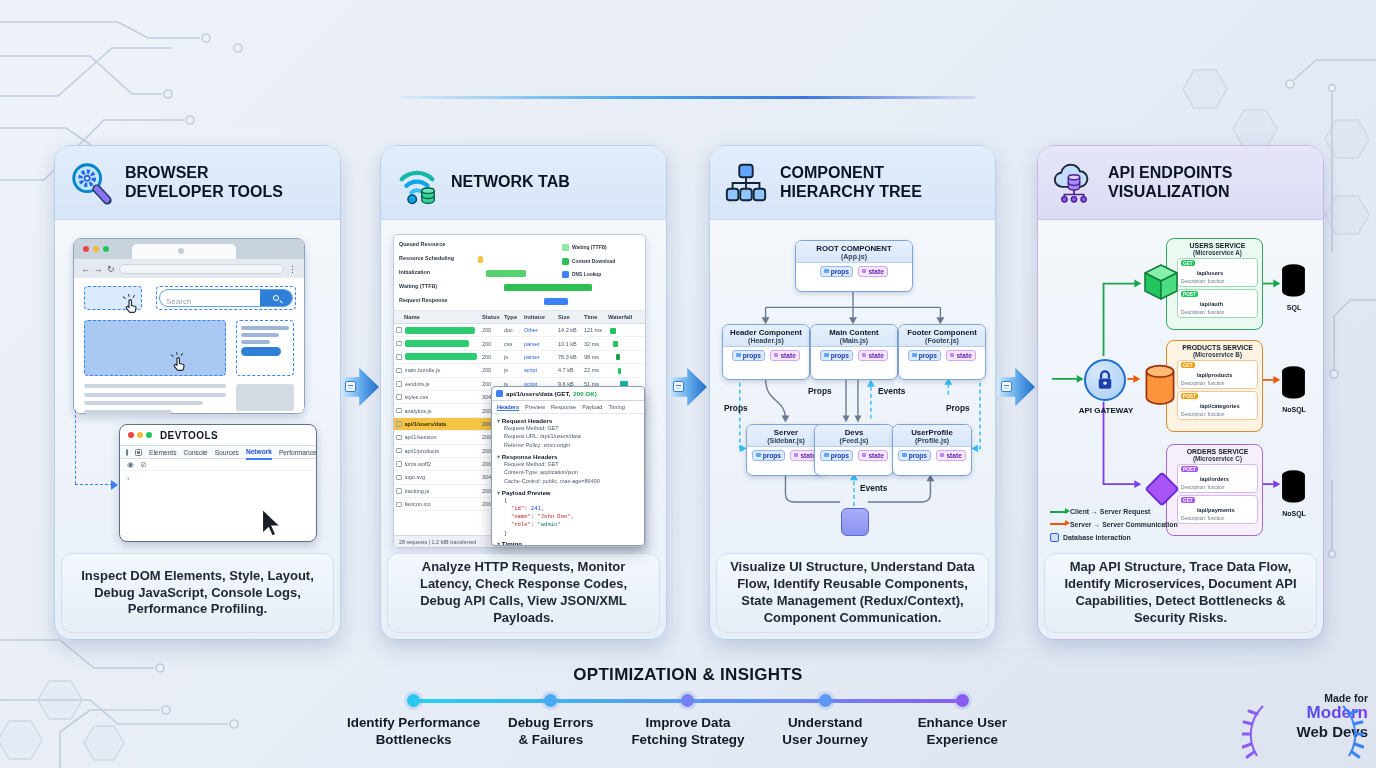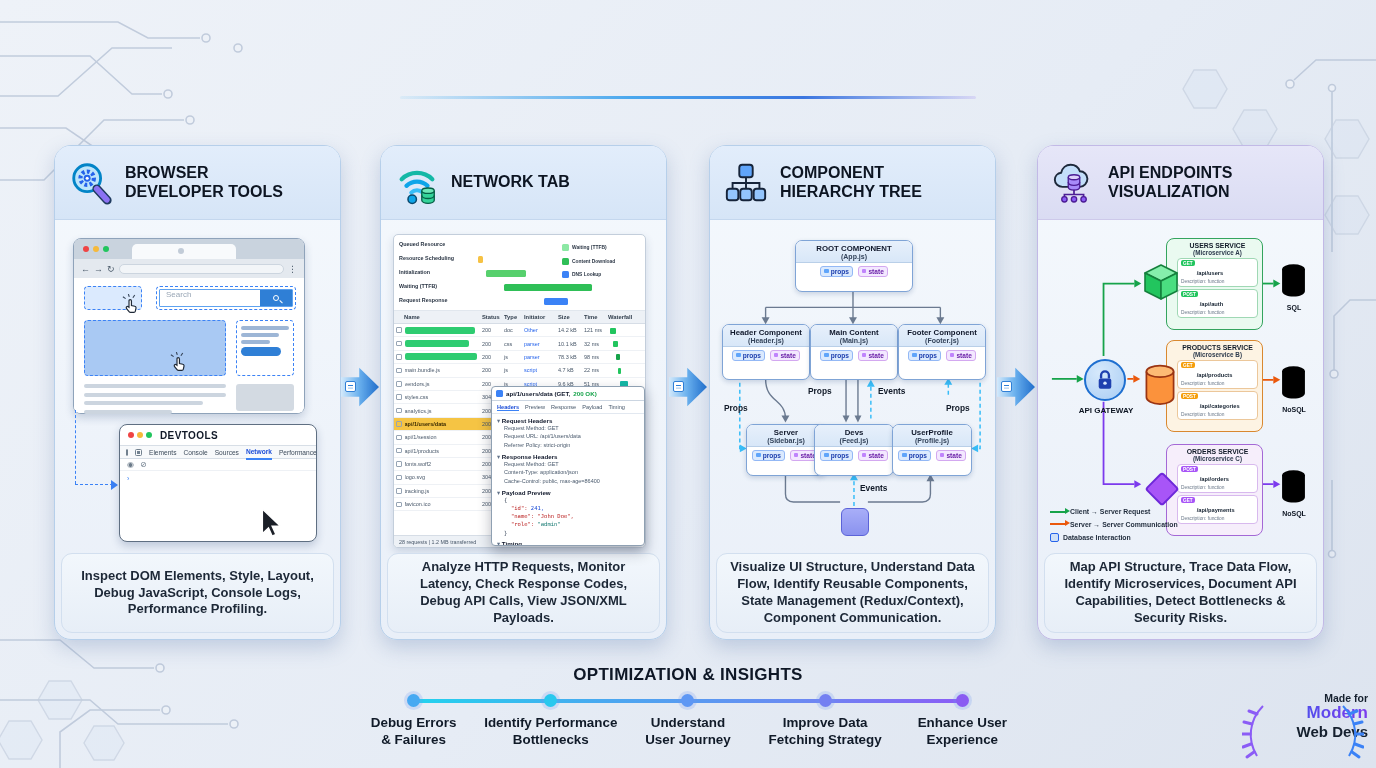--- a/index.html
+++ b/index.html
@@ -50,21 +50,21 @@
   .tl{position:absolute;top:7px;width:6px;height:6px;border-radius:50%}
   .tl.r{left:9px;background:#ef4444}.tl.y{left:19px;background:#f6b93b}.tl.g{left:29px;background:#22c55e}
   .b-tab{position:absolute;left:58px;top:5px;width:104px;height:15px;background:#f8fafc;border-radius:5px 5px 0 0}
   .b-tab::after{content:"";position:absolute;left:46px;top:4px;width:6px;height:6px;border-radius:50%;background:#c2ccd8}
   .b-nav{height:19px;background:#e4e9ef;display:flex;align-items:center;gap:4px;padding:0 7px;font-size:9px;color:#51606f}
   .b-pill{flex:1;height:10px;background:#f2f5f8;border:1px solid #ccd5df;border-radius:5px}
   .b-body{position:relative;height:135px;background:#fff;border-radius:0 0 6px 6px}
   .dash{border:1.6px dashed #3b82f6;border-radius:4px;position:absolute}
   .dbA{left:10px;top:8px;width:58px;height:24px;background:#dbeafe}
   .dbSearch{left:82px;top:8px;width:140px;height:24px;padding:2px}
-  .s-pill{display:flex;height:100%;border:1.4px solid #5ea2ef;border-radius:1px;overflow:hidden;background:#fff;align-items:flex-start}
+  .s-pill{display:flex;height:100%;border:1.4px solid #5ea2ef;border-radius:9px;overflow:hidden;background:#fff;align-items:flex-end}
   .s-pill .ph{flex:1;font-size:8px;color:#9aa7b6;padding-left:6px}
   .s-btn{width:32px;height:100%;background:#2f7fd6;display:flex;align-items:center;justify-content:center}
   .mag{position:relative;width:6px;height:6px;border:1.4px solid #fff;border-radius:50%}
   .mag::after{content:"";position:absolute;left:5px;top:5px;width:3.5px;height:1.4px;background:#fff;transform:rotate(45deg)}
   .dbBig{left:10px;top:42px;width:142px;height:56px;background:#a9c9f3}
   .dbRight{left:162px;top:42px;width:58px;height:56px;padding:5px 4px}
   .dbRight i{display:block;height:3.5px;border-radius:2px;background:#9db6d6;margin-bottom:3.5px}
   .dbRight i:nth-child(2){width:80%}.dbRight i:nth-child(3){width:60%}
   .dbRight .bluepill{width:40px;height:9px;border-radius:5px;background:#2f7fd6;margin-top:3px}
   .glines{position:absolute;left:10px;top:106px;width:142px}
@@ -1007,48 +1007,48 @@
     <p class="desc">Map API Structure, Trace Data Flow, Identify Microservices, Document API Capabilities, Detect Bottlenecks &amp; Security Risks.</p>
   </section>
 
   <div class="insights">
     <div class="ins-heading">OPTIMIZATION &amp; INSIGHTS</div>
     <div class="ins-wrap">
       <div class="ins-line"></div>
       <div class="ins-row">
 
           <div class="step">
+            <i class="dot d1"></i>
+            <div class="sl">
+              <span>Identify Performance</span>
+              <span>Bottlenecks</span>
+            </div>
+          </div>
+
+          <div class="step">
             <i class="dot d2"></i>
             <div class="sl">
               <span>Debug Errors</span>
               <span>&amp; Failures</span>
             </div>
           </div>
 
           <div class="step">
-            <i class="dot d1"></i>
+            <i class="dot d4"></i>
             <div class="sl">
-              <span>Identify Performance</span>
-              <span>Bottlenecks</span>
+              <span>Improve Data</span>
+              <span>Fetching Strategy</span>
             </div>
           </div>
 
           <div class="step">
             <i class="dot d3"></i>
             <div class="sl">
               <span>Understand</span>
               <span>User Journey</span>
-            </div>
-          </div>
-
-          <div class="step">
-            <i class="dot d4"></i>
-            <div class="sl">
-              <span>Improve Data</span>
-              <span>Fetching Strategy</span>
             </div>
           </div>
 
           <div class="step">
             <i class="dot d5"></i>
             <div class="sl">
               <span>Enhance User</span>
               <span>Experience</span>
             </div>
           </div>

